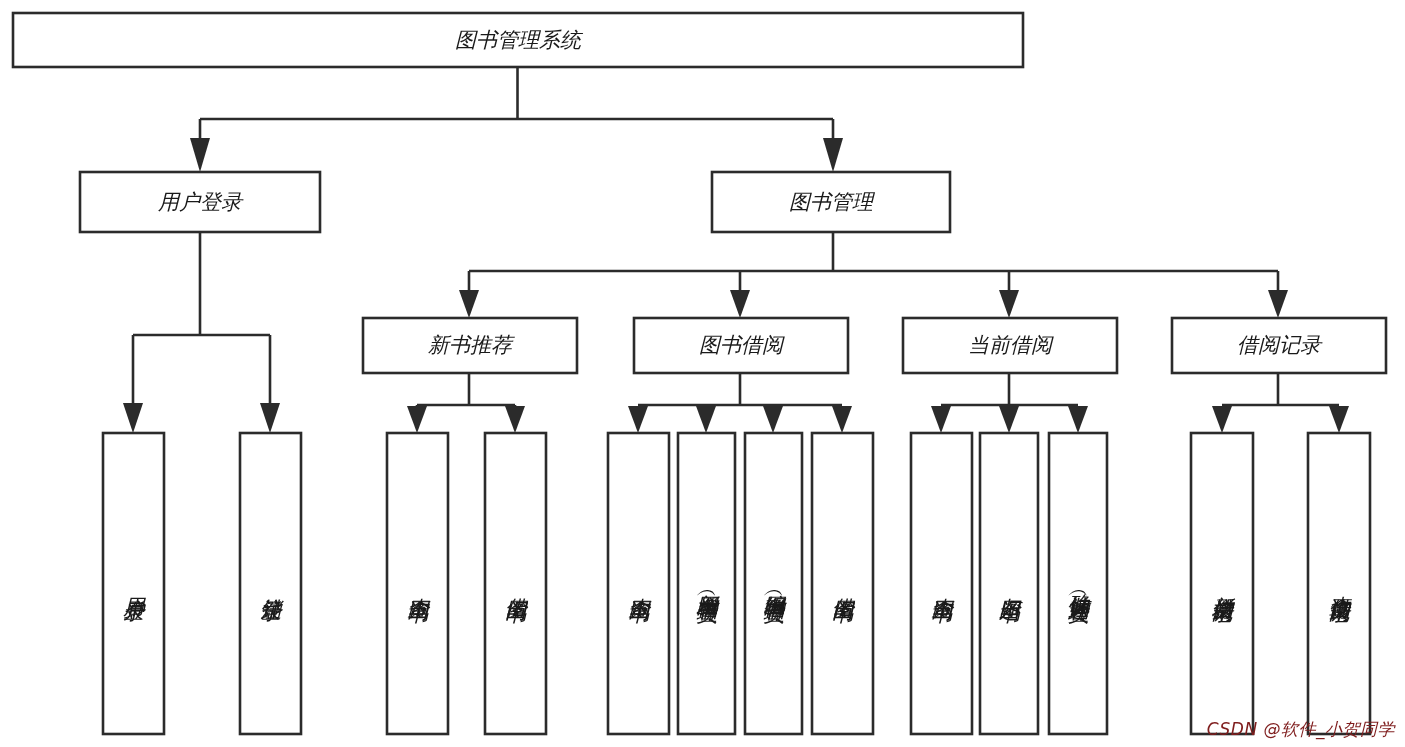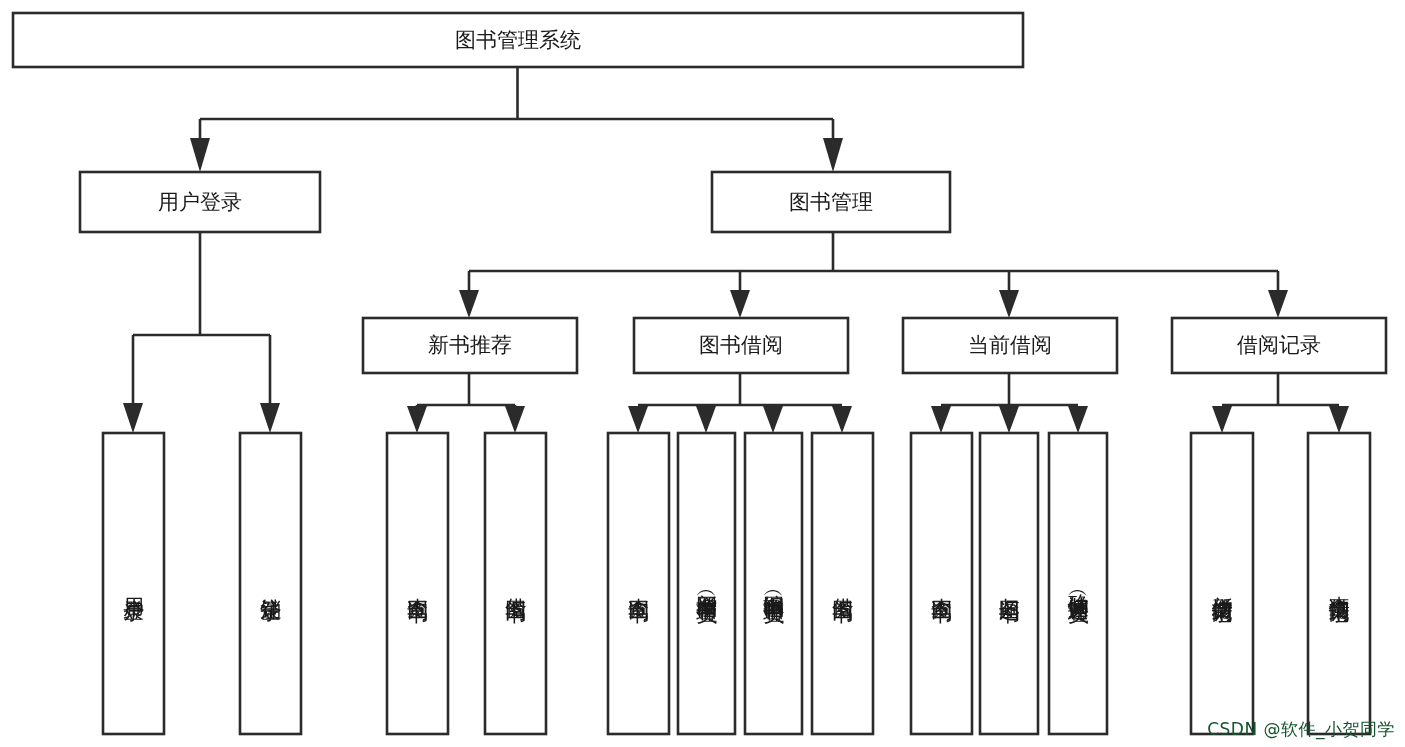--- a/index.html
+++ b/index.html
@@ -12,20 +12,21 @@
     width: 1405px;
     height: 747px;
     font-family: "DejaVu Sans", "Liberation Sans", sans-serif;
     overflow: hidden;
   }
   #diagram-root {
     position: relative;
     width: 1405px;
     height: 747px;
     background: #ffffff;
+    font-style: italic;
   }
   svg#flow-svg {
     position: absolute;
     top: 0;
     left: 0;
     width: 1405px;
     height: 747px;
     display: block;
   }
   .node-box {
@@ -64,21 +65,21 @@
     color: #1a1a1a;
     white-space: nowrap;
     pointer-events: none;
   }
   .watermark {
     position: absolute;
     right: 10px;
     bottom: 6px;
     font-family: "DejaVu Sans", "Liberation Sans", sans-serif;
     font-size: 17px;
-    color: #14532d;
+    color: #7f1d1d;
     letter-spacing: 0.5px;
     user-select: none;
   }
 </style>
 </head>
 <body>
 
 <div id="diagram-root">
 
   <svg id="flow-svg" viewBox="0 0 1405 747">

